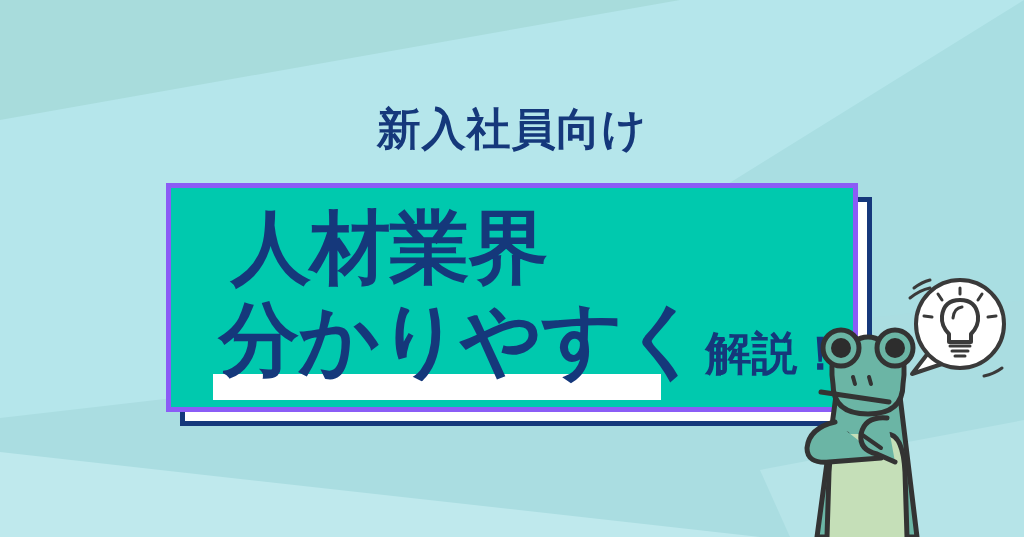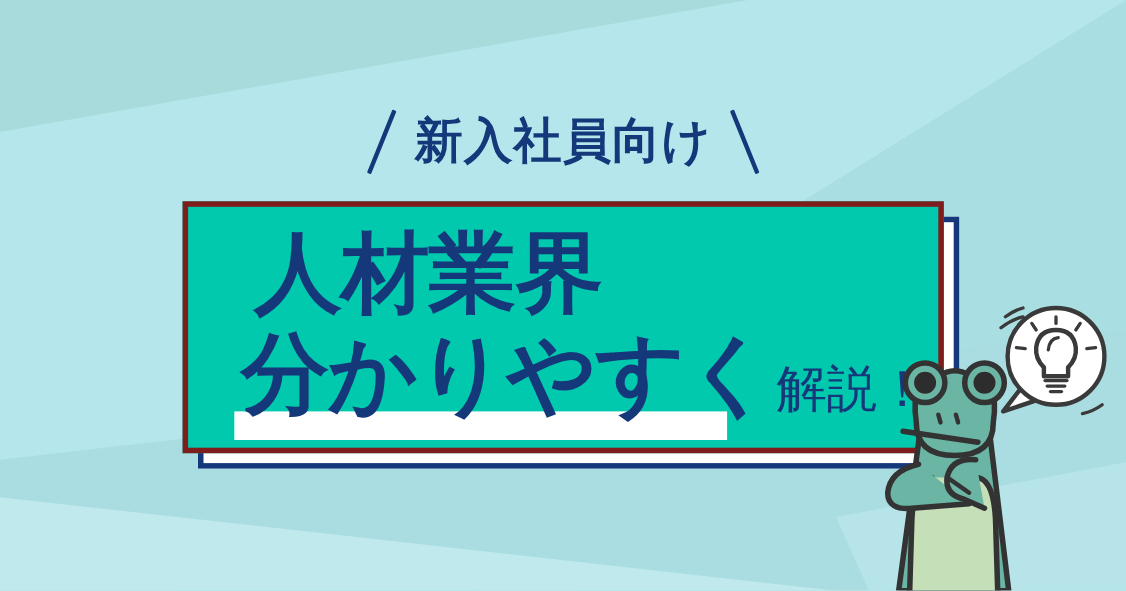--- a/index.html
+++ b/index.html
@@ -24,20 +24,21 @@
   .ribbon {
     position:absolute;
     left:0; right:0;
     top:96px;
     height:66px;
     display:flex;
     align-items:center;
     justify-content:center;
     gap:28px;
     z-index:5;
+    flex-direction:column;
   }
   .ribbon-text {
     font-size:44px;
     font-weight:700;
     color:#15387b;
     letter-spacing:0.02em;
     line-height:1;
     white-space:nowrap;
   }
   .slash {
@@ -63,21 +64,21 @@
     left:14px; top:14px;
     width:692px; height:229px;
     background:#ffffff;
     border:5px solid #15387b;
   }
   .card {
     position:absolute;
     left:0; top:0;
     width:692px; height:229px;
     background:#00c9ae;
-    border:5px solid #7f1d1d;
+    border:5px solid #8b5cf6;
     overflow:hidden;
   }
 
   .title-block {
     position:absolute;
     left:0; top:0;
     width:100%; height:100%;
     padding:6px 0 0 0;
   }
 
@@ -105,21 +106,21 @@
   }
   .t-mid {
     font-size:56px;
     font-weight:700;
     color:#15387b;
     line-height:1;
     padding-bottom:4px;
   }
   .t-small {
     font-size:46px;
-    font-weight:400;
+    font-weight:700;
     color:#15387b;
     line-height:1;
     padding-bottom:4px;
     padding-left:2px;
   }
 
   
   .underline-bar {
     position:absolute;
     left:42px;

